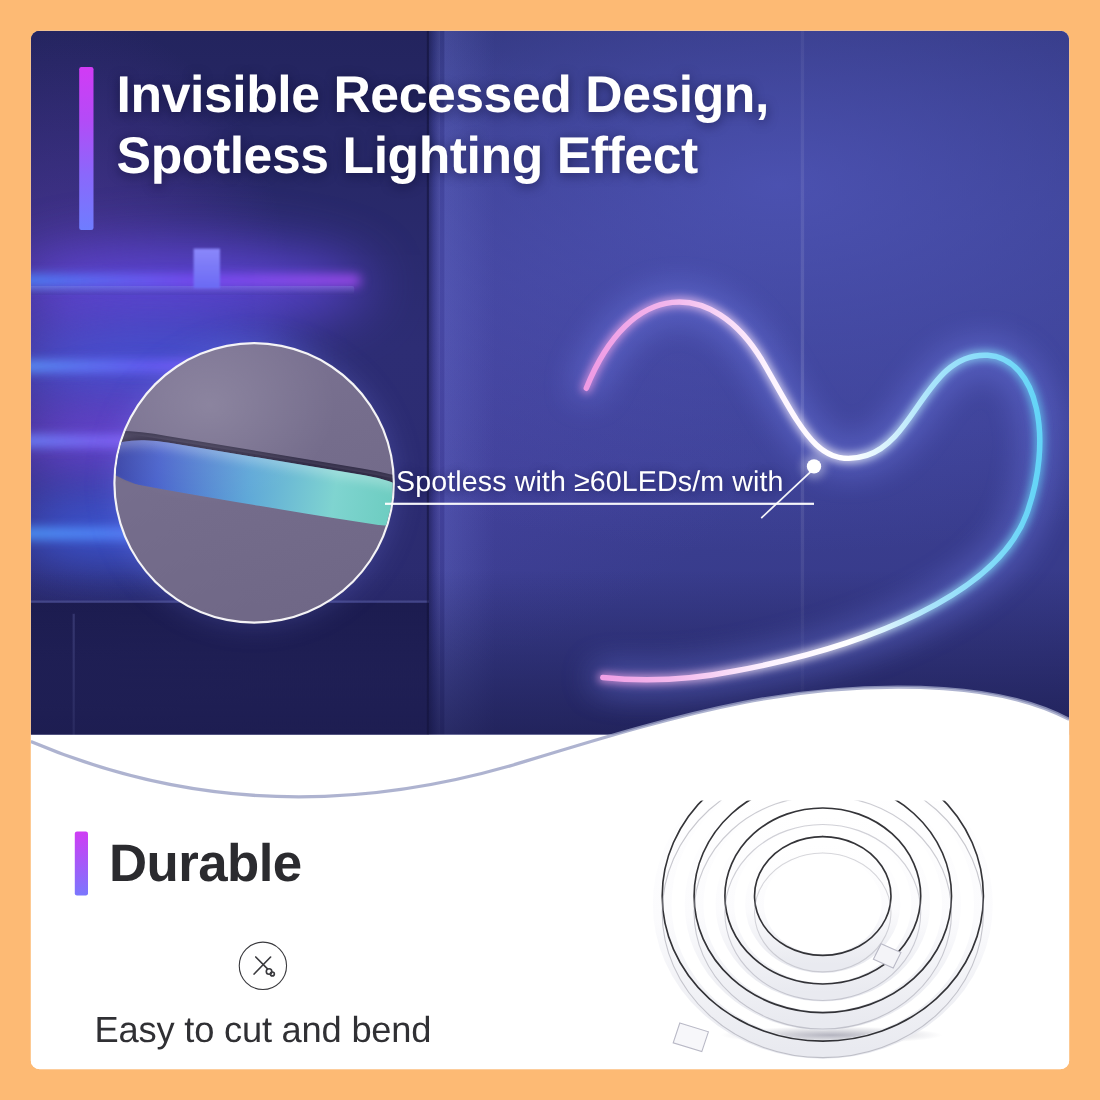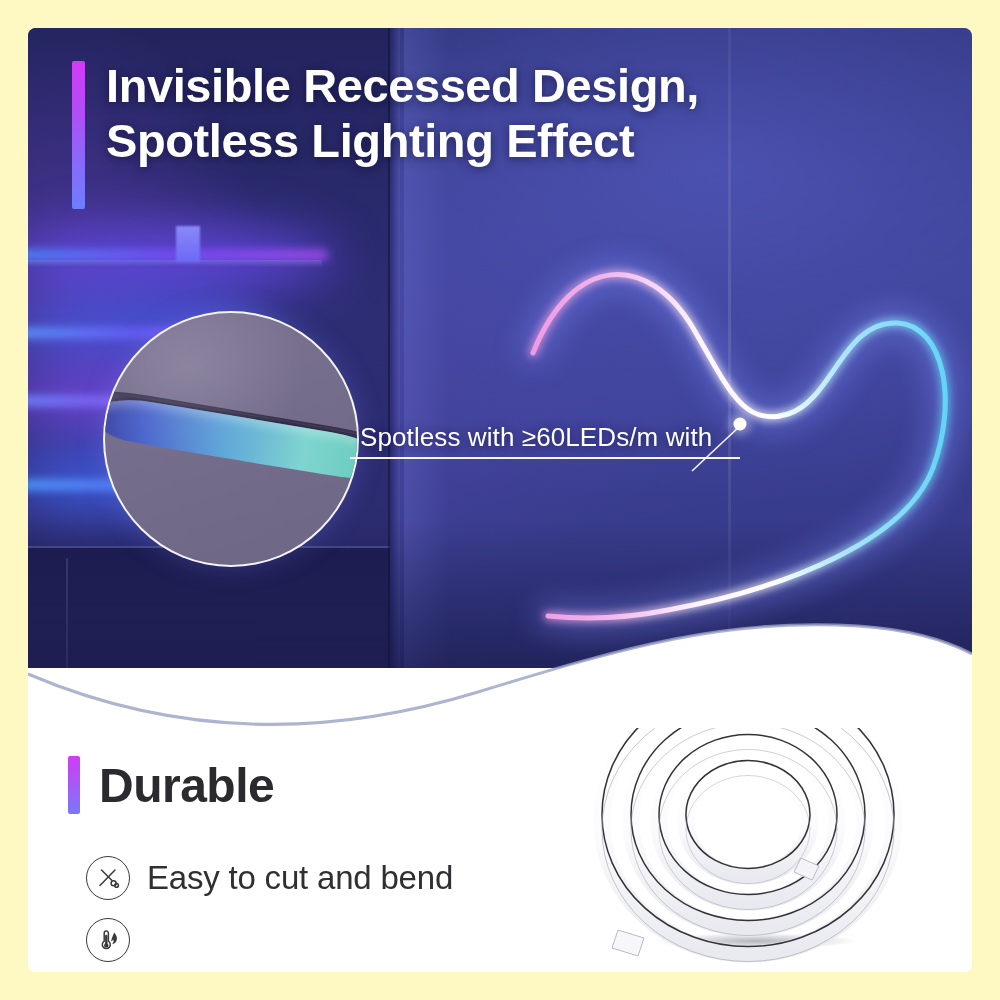--- a/index.html
+++ b/index.html
@@ -12,21 +12,21 @@
     height: 1000px;
     overflow: hidden;
     font-family: "Liberation Sans", sans-serif;
   }
 
   
   #poster {
     position: relative;
     width: 1000px;
     height: 1000px;
-    background: #fef9c3;
+    background: #fdba74;
     box-sizing: border-box;
   }
   #card {
     position: absolute;
     left: 28px;
     top: 28px;
     width: 944px;
     height: 944px;
     border-radius: 8px;
     overflow: hidden;
@@ -253,20 +253,21 @@
   #feature-list {
     position: absolute;
     left: 58px; top: 188px;
     z-index: 9;
   }
   .feature {
     display: flex;
     align-items: center;
     gap: 17px;
     margin-bottom: 18px;
+    flex-direction: column;
   }
   .feature-icon {
     width: 42px; height: 42px;
     border-radius: 50%;
     border: 1.6px solid #3a3a3e;
     display: flex;
     align-items: center;
     justify-content: center;
     flex: none;
   }

